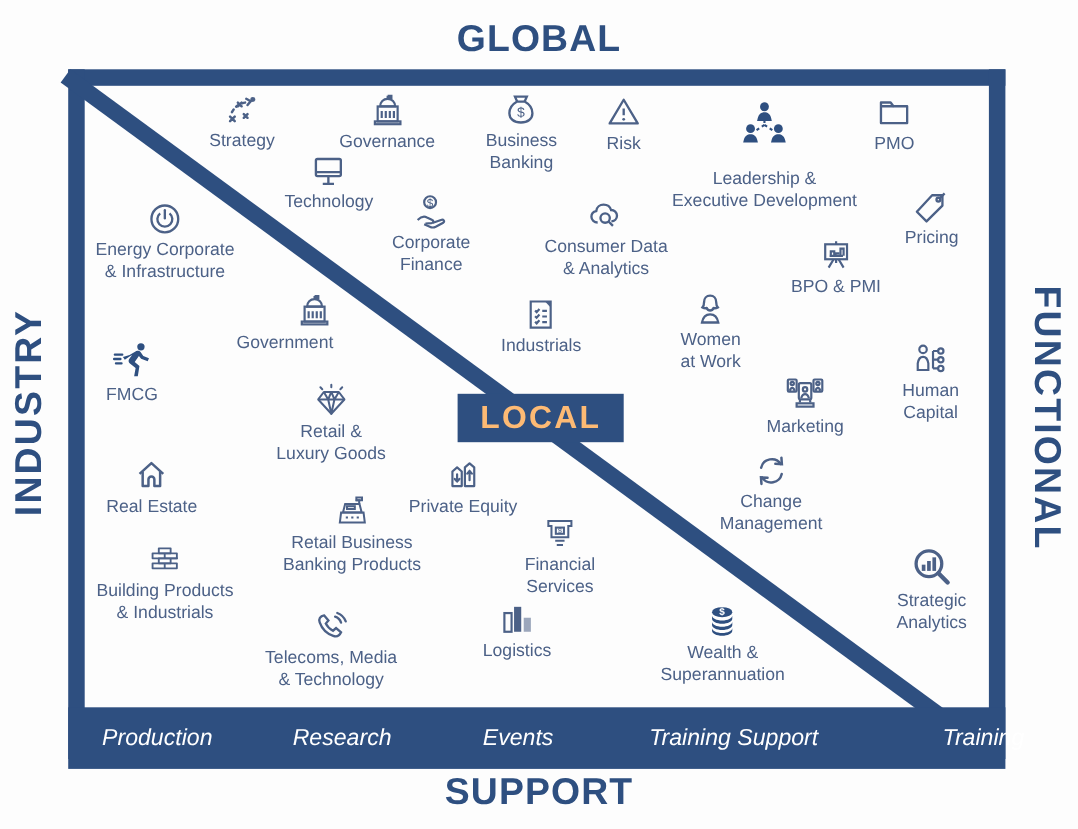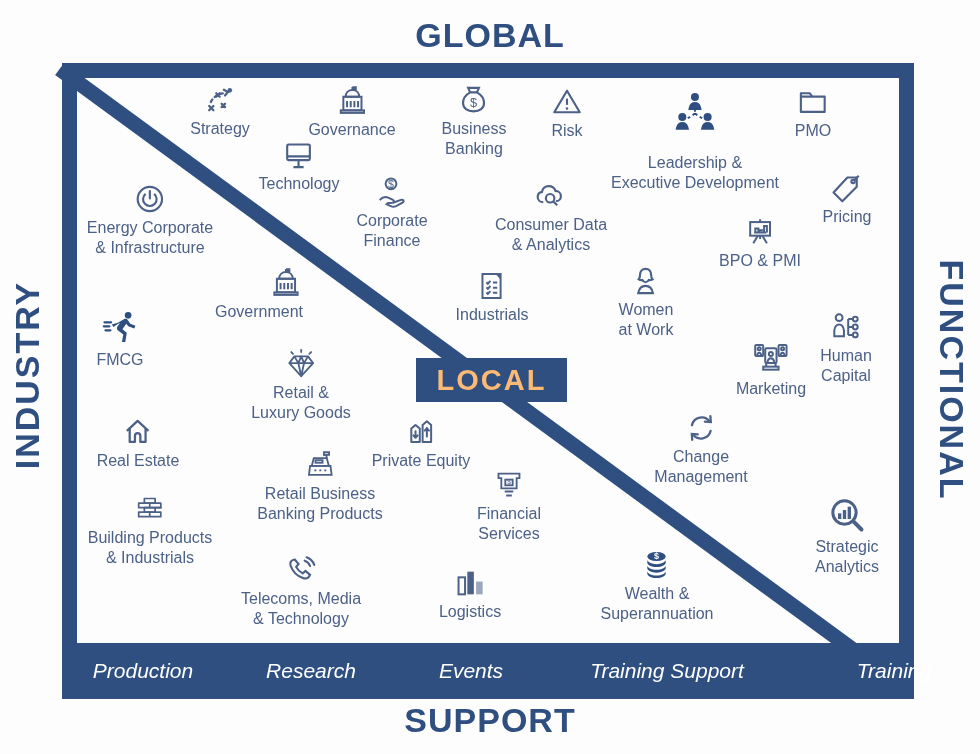--- a/index.html
+++ b/index.html
@@ -295,21 +295,21 @@
             <circle cx="18.4" cy="6.4" r="1.7"></circle>
             <circle cx="18.4" cy="12" r="1.7"></circle>
             <circle cx="18.4" cy="17.6" r="1.7"></circle>
           </svg>
         </span>
         <div class="label" data-name="item-label">
           <div>Human</div>
           <div>Capital</div>
         </div>
       </div>
-      <div class="item" data-name="diagram-item-marketing" style="left: 771px; top: 337px;">
+      <div class="item" data-name="diagram-item-marketing" style="left: 732px; top: 337px;">
         <span class="icon" data-name="video-call-icon" style="height: 40px; width: 40px;">
           <svg viewBox="0 0 24 24" fill="none" stroke="currentColor" stroke-width="1.2">
             <rect x="8.6" y="6.8" width="6.8" height="8.8" rx=".8"></rect>
             <circle cx="12" cy="10.2" r="1.2"></circle>
             <path d="M9.9 15c.4-1.5 1.2-2.2 2.1-2.2s1.7.7 2.1 2.2"></path>
             <rect x="2.6" y="4.8" width="4.8" height="6.6" rx=".6"></rect>
             <circle cx="5" cy="7" r=".9"></circle>
             <path d="M3.7 11c.3-1.1.7-1.6 1.3-1.6S6 10 6.3 11"></path>
             <rect x="16.6" y="4.8" width="4.8" height="6.6" rx=".6"></rect>
             <circle cx="19" cy="7" r=".9"></circle>
@@ -409,21 +409,21 @@
           <svg viewBox="0 0 24 24" fill="none" stroke="currentColor" stroke-width="1.5" stroke-linecap="round">
             <path d="M7.6 4.6l2.7 3.2-1.7 2a10.2 10.2 0 0 0 4.6 4.6l2-1.7 3.2 2.7c-1 2.2-2.8 3.1-5 2.3-4-1.4-7.3-4.7-8.7-8.7-.8-2.2.2-4 2.9-4.4z"></path>
             <path d="M14.6 5.4c1.8.6 3.2 2 3.8 3.8M16 3c2.5.9 4.5 2.9 5.4 5.4"></path>
           </svg>
         </span>
         <div class="label" data-name="item-label">
           <div>Telecoms, Media</div>
           <div>&amp; Technology</div>
         </div>
       </div>
-      <div class="item" data-name="diagram-item-logistics" style="left: 470px; top: 566px; justify-content: center;">
+      <div class="item" data-name="diagram-item-logistics" style="left: 470px; top: 546px; justify-content: center;">
         <span class="icon" data-name="bar-chart-icon" style="height: 34px; width: 34px;">
           <svg viewBox="0 0 24 24">
             <rect x="4" y="8" width="4.6" height="12" fill="none" stroke="currentColor" stroke-width="1.4"></rect>
             <rect x="10.2" y="4" width="4.6" height="16" fill="currentColor"></rect>
             <rect x="16.4" y="11" width="4.6" height="9" fill="currentColor" opacity=".55"></rect>
           </svg>
         </span>
         <div class="label" data-name="item-label">
           <div>Logistics</div>
         </div>

